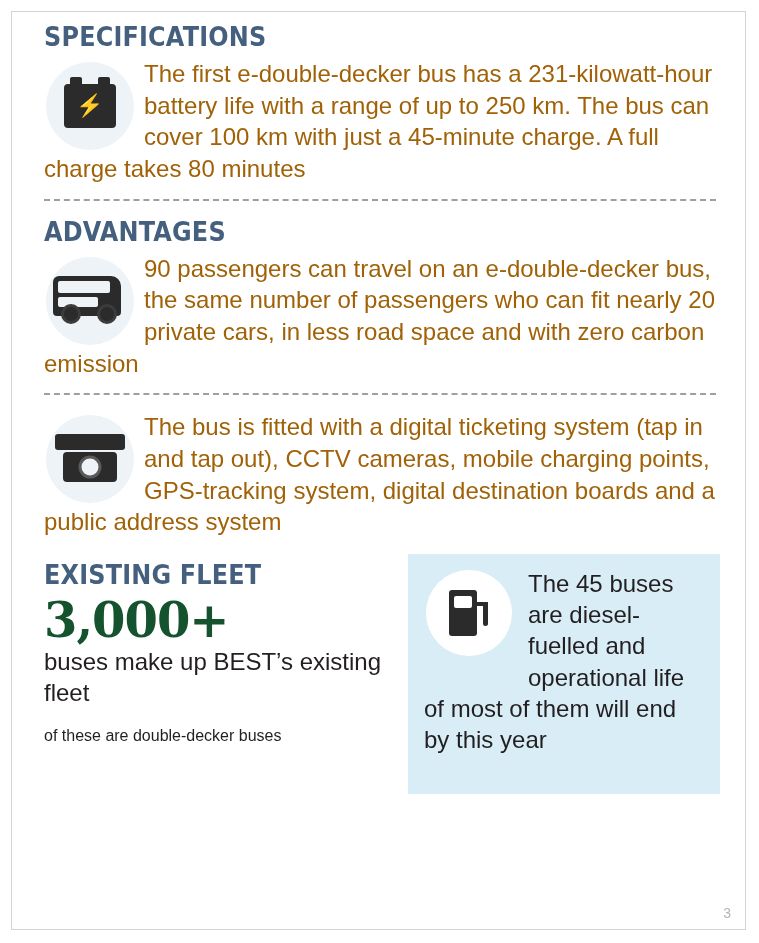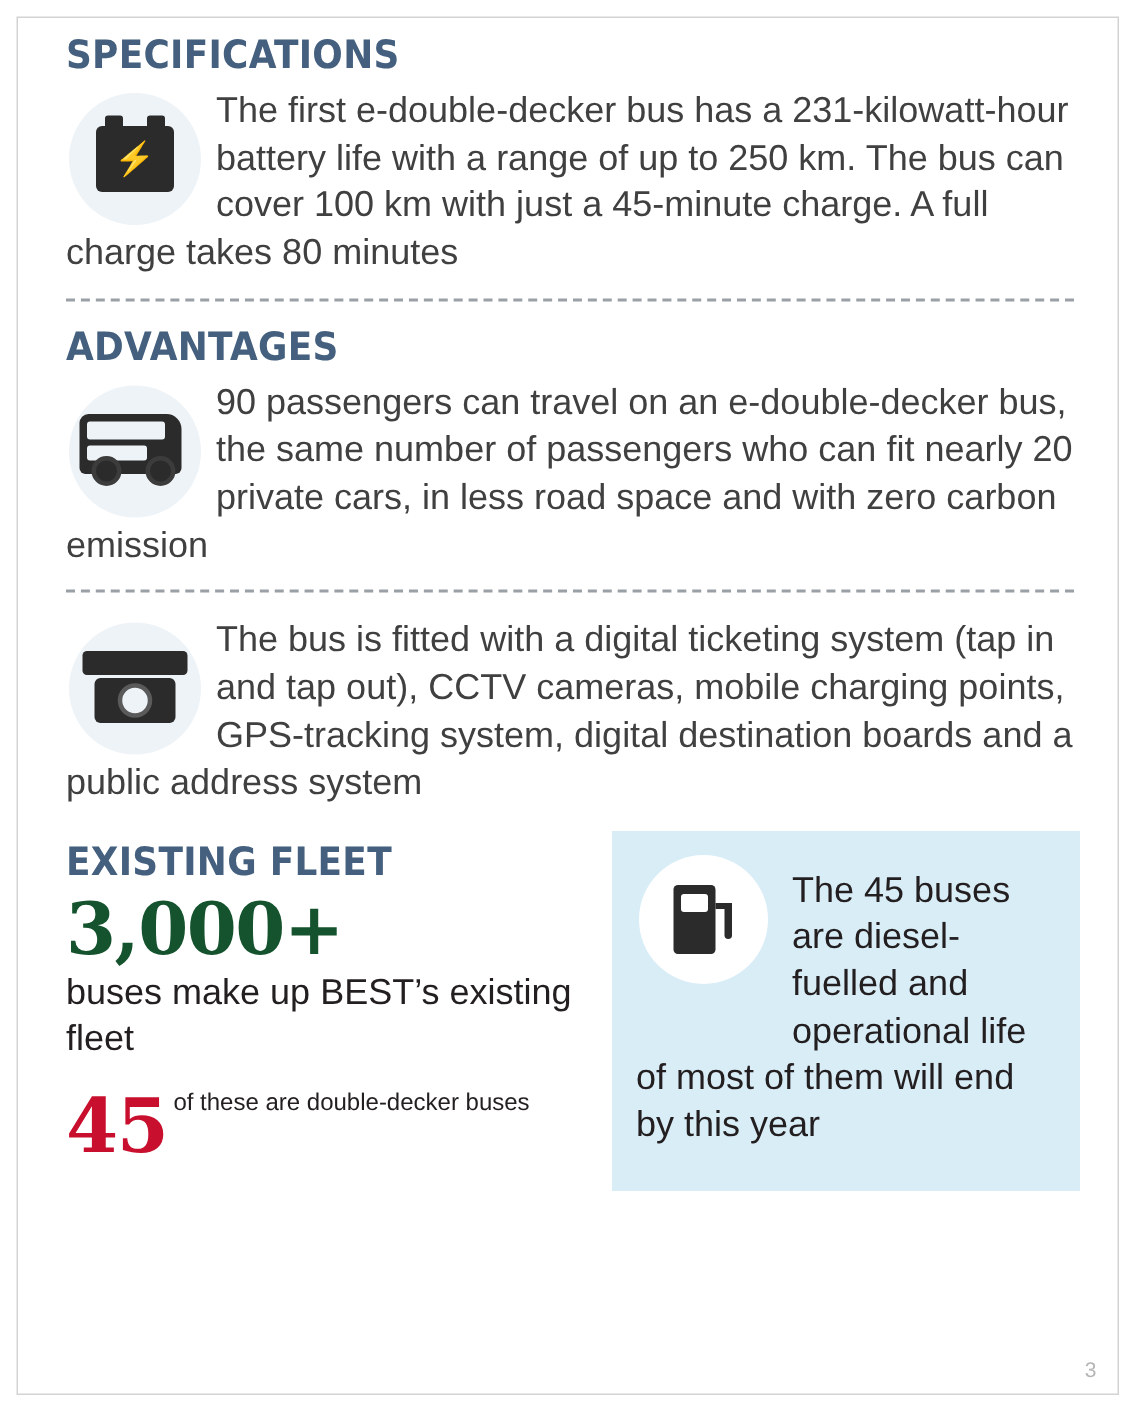--- a/index.html
+++ b/index.html
@@ -58,21 +58,21 @@
     width: 88px;
     height: 88px;
     border-radius: 50%;
     background: #eef3f7;
     overflow: hidden;
   }
 
   .para {
     font-size: 24px;
     line-height: 1.32;
-    color: #404040;
+    color: #a16207;
     margin: 0;
     text-align: left;
   }
   .para .indent-pad {
     float: left;
     width: 100px;
     height: 86px;
   }
 
   .divider {
@@ -229,21 +229,21 @@
   }
 
   .fleet-box {
     position: absolute;
     right: -4px;
     top: -6px;
     width: 312px;
     height: 240px;
     background: #d9edf7;
     box-sizing: border-box;
-    padding: 24px 16px 14px 16px;
+    padding: 14px 16px 14px 16px;
   }
   .pump-circle {
     position: absolute;
     left: 18px;
     top: 16px;
     width: 86px; height: 86px;
     border-radius: 50%;
     background: #ffffff;
   }
   .pump-icon {
@@ -345,21 +345,20 @@
       </div>
       <p class="para"><span class="indent-pad"></span><span>The bus is fitted with a digital ticketing system (tap in and tap out), CCTV cameras, mobile charging points, GPS-tracking system, digital destination boards and a public address system</span></p>
     </div>
 
     <div class="fleet-wrap">
       <div class="fleet-left">
         <h2 class="section-head">EXISTING FLEET</h2>
         <div class="big-red">3,000+</div>
         <div class="fleet-sub">buses make up BEST’s existing fleet</div>
         <div class="fleet-row2">
-          <span class="num">45</span>
           <div class="txt">of these are double-decker buses</div>
         </div>
       </div>
 
       <div class="fleet-box">
         <div class="pump-circle">
           <div class="pump-icon">
             <div class="pump-main">
               <div class="pump-screen"></div>
             </div>

